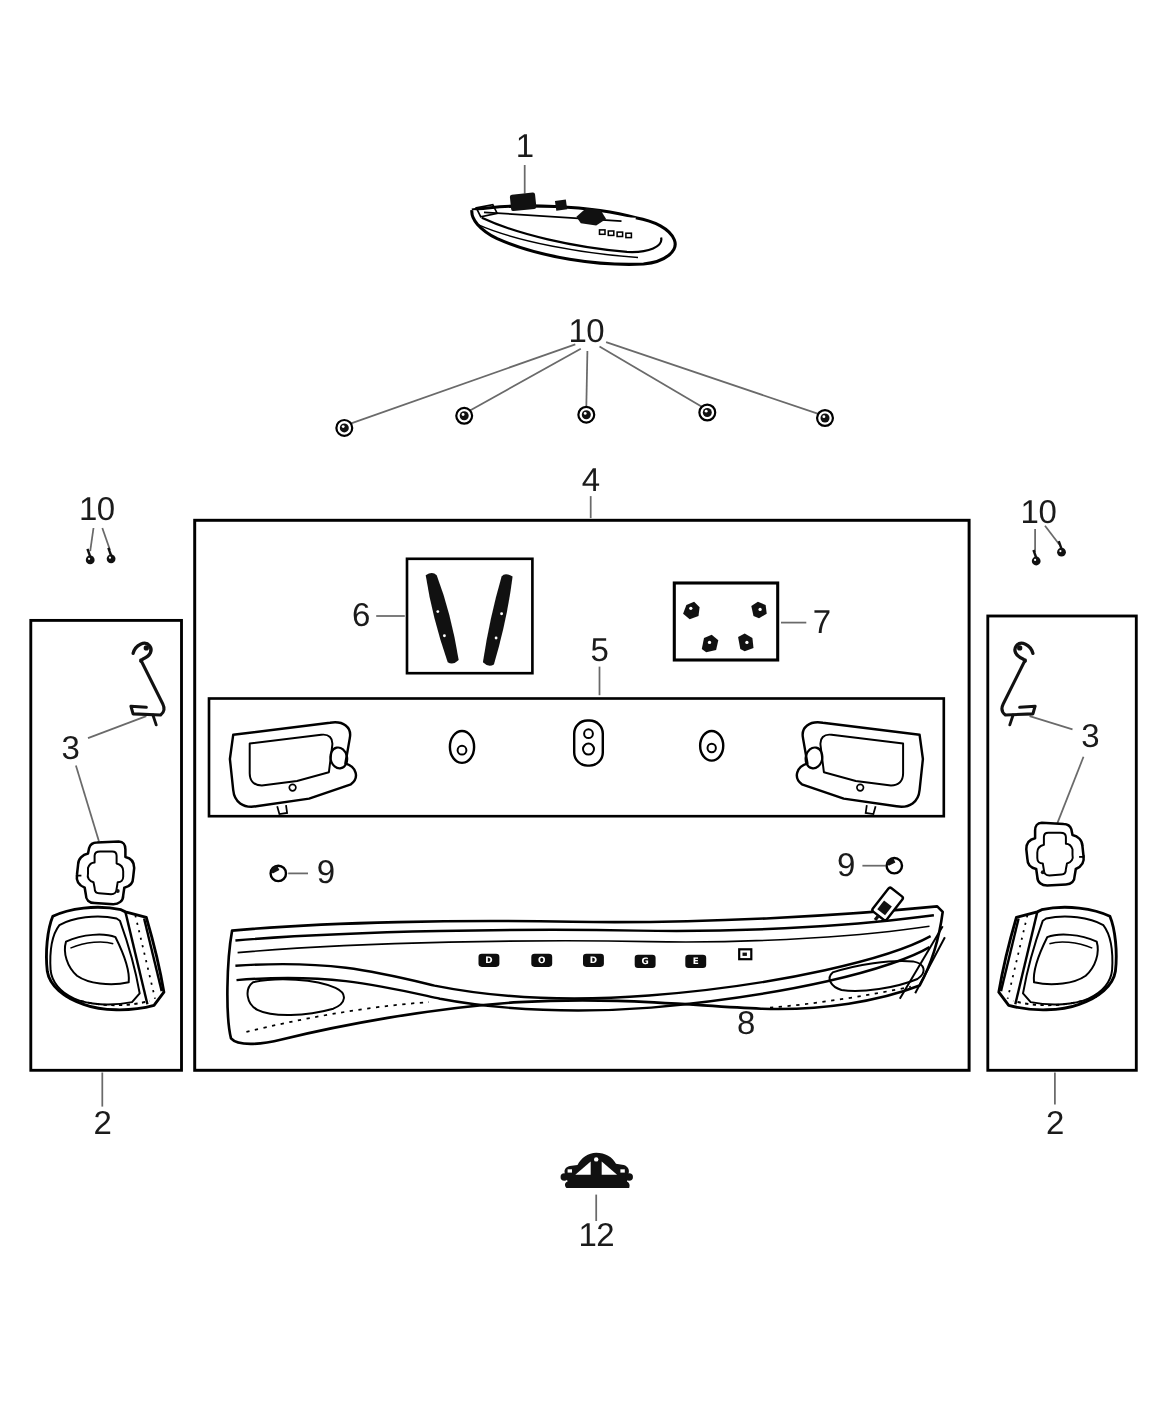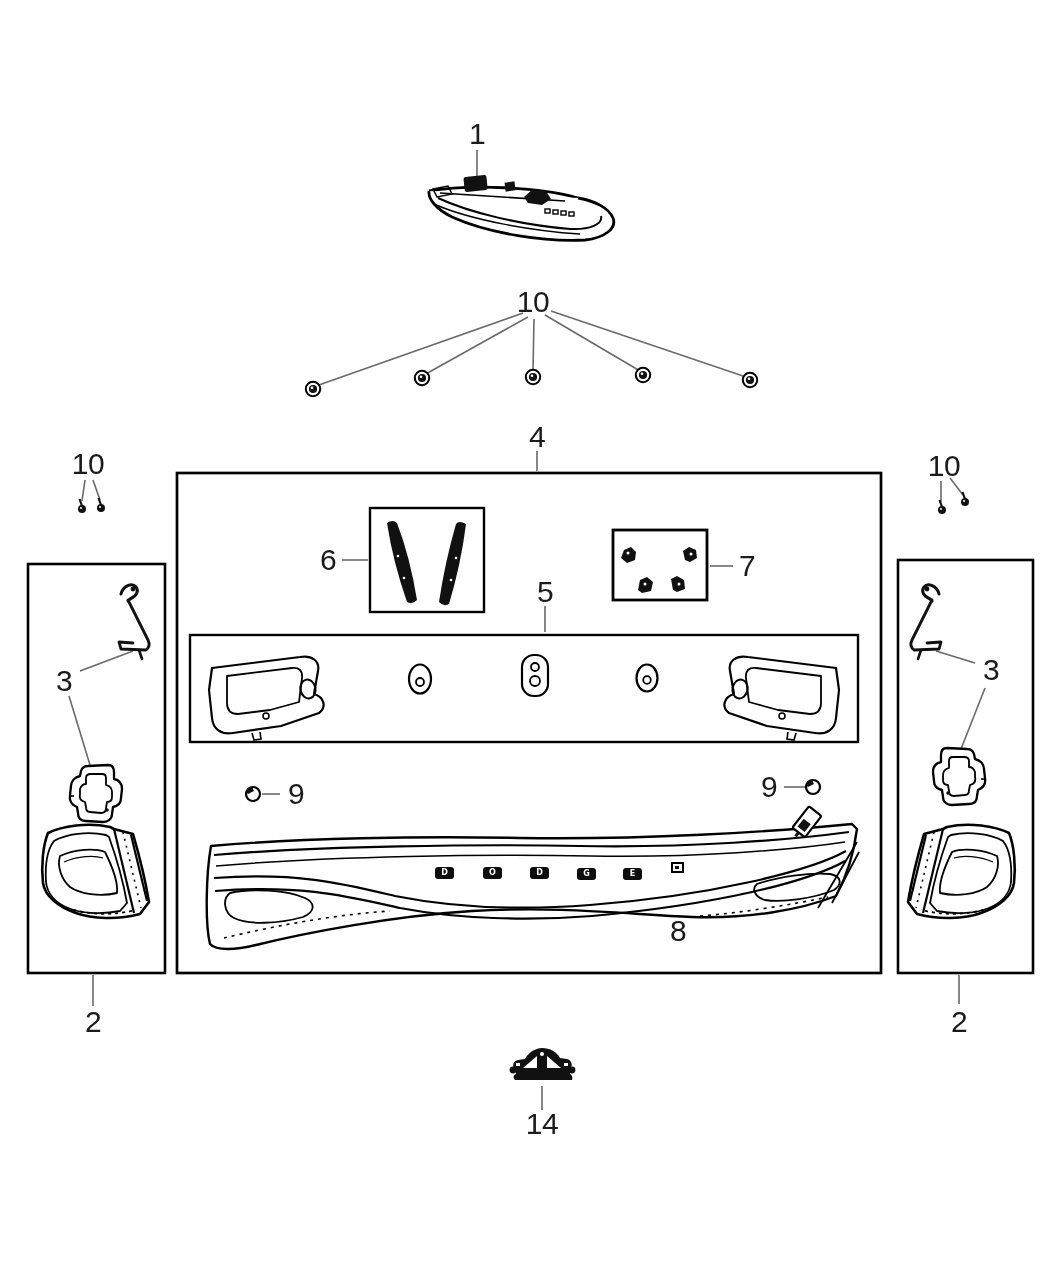--- a/index.html
+++ b/index.html
@@ -272,21 +272,21 @@
 <div class="callout" style="left:328px;top:560px">6</div>
 <div class="callout" style="left:747px;top:566px">7</div>
 <div class="callout" style="left:545px;top:592px">5</div>
 <div class="callout" style="left:64px;top:681px">3</div>
 <div class="callout" style="left:991px;top:670px">3</div>
 <div class="callout" style="left:296px;top:794px">9</div>
 <div class="callout" style="left:769px;top:787px">9</div>
 <div class="callout" style="left:678px;top:931px">8</div>
 <div class="callout" style="left:93px;top:1022px">2</div>
 <div class="callout" style="left:959px;top:1022px">2</div>
-<div class="callout" style="left:542px;top:1124px">14</div>
+<div class="callout" style="left:542px;top:1124px">12</div>
 
 <div class="dodge-letter" style="left:435px;top:867px">D</div>
 <div class="dodge-letter" style="left:483px;top:867px">O</div>
 <div class="dodge-letter" style="left:530px;top:867px">D</div>
 <div class="dodge-letter" style="left:577px;top:868px">G</div>
 <div class="dodge-letter" style="left:623px;top:868px">E</div>
 
 </div>
 
 </body></html>

